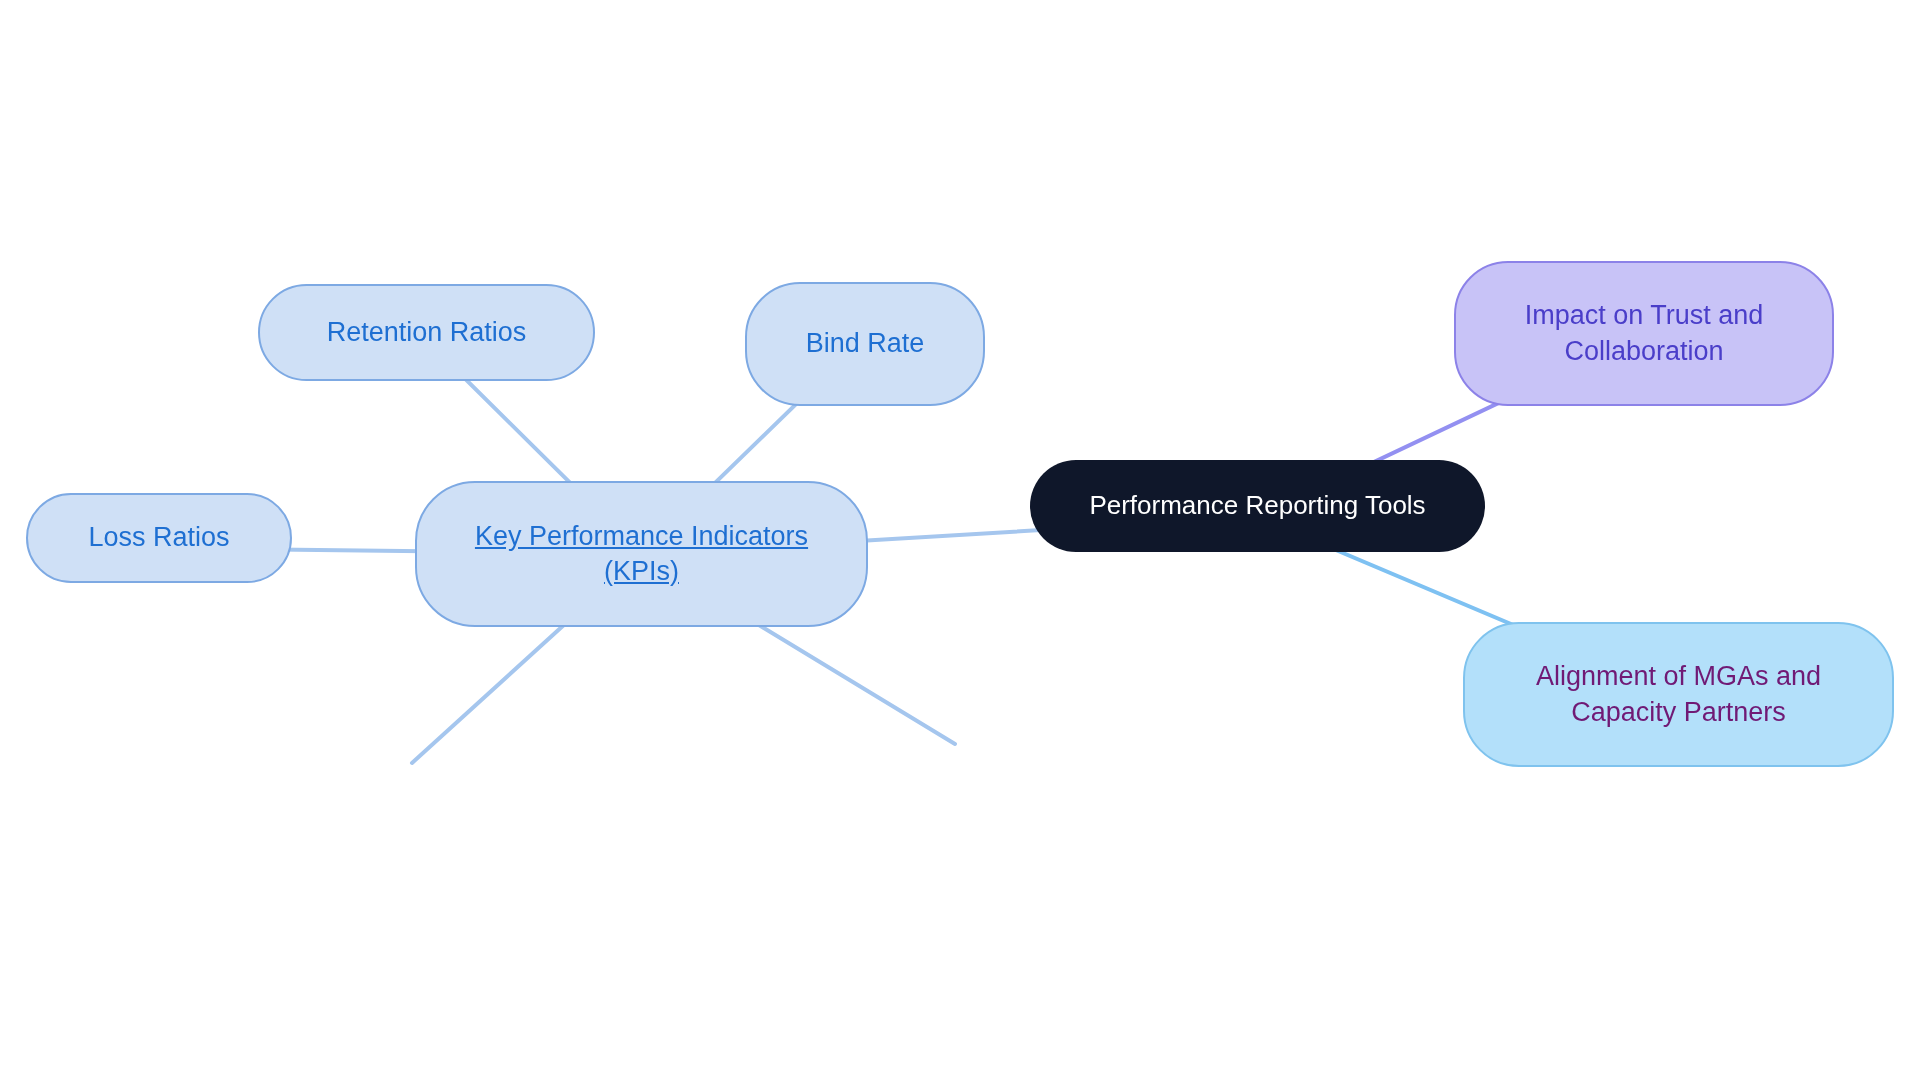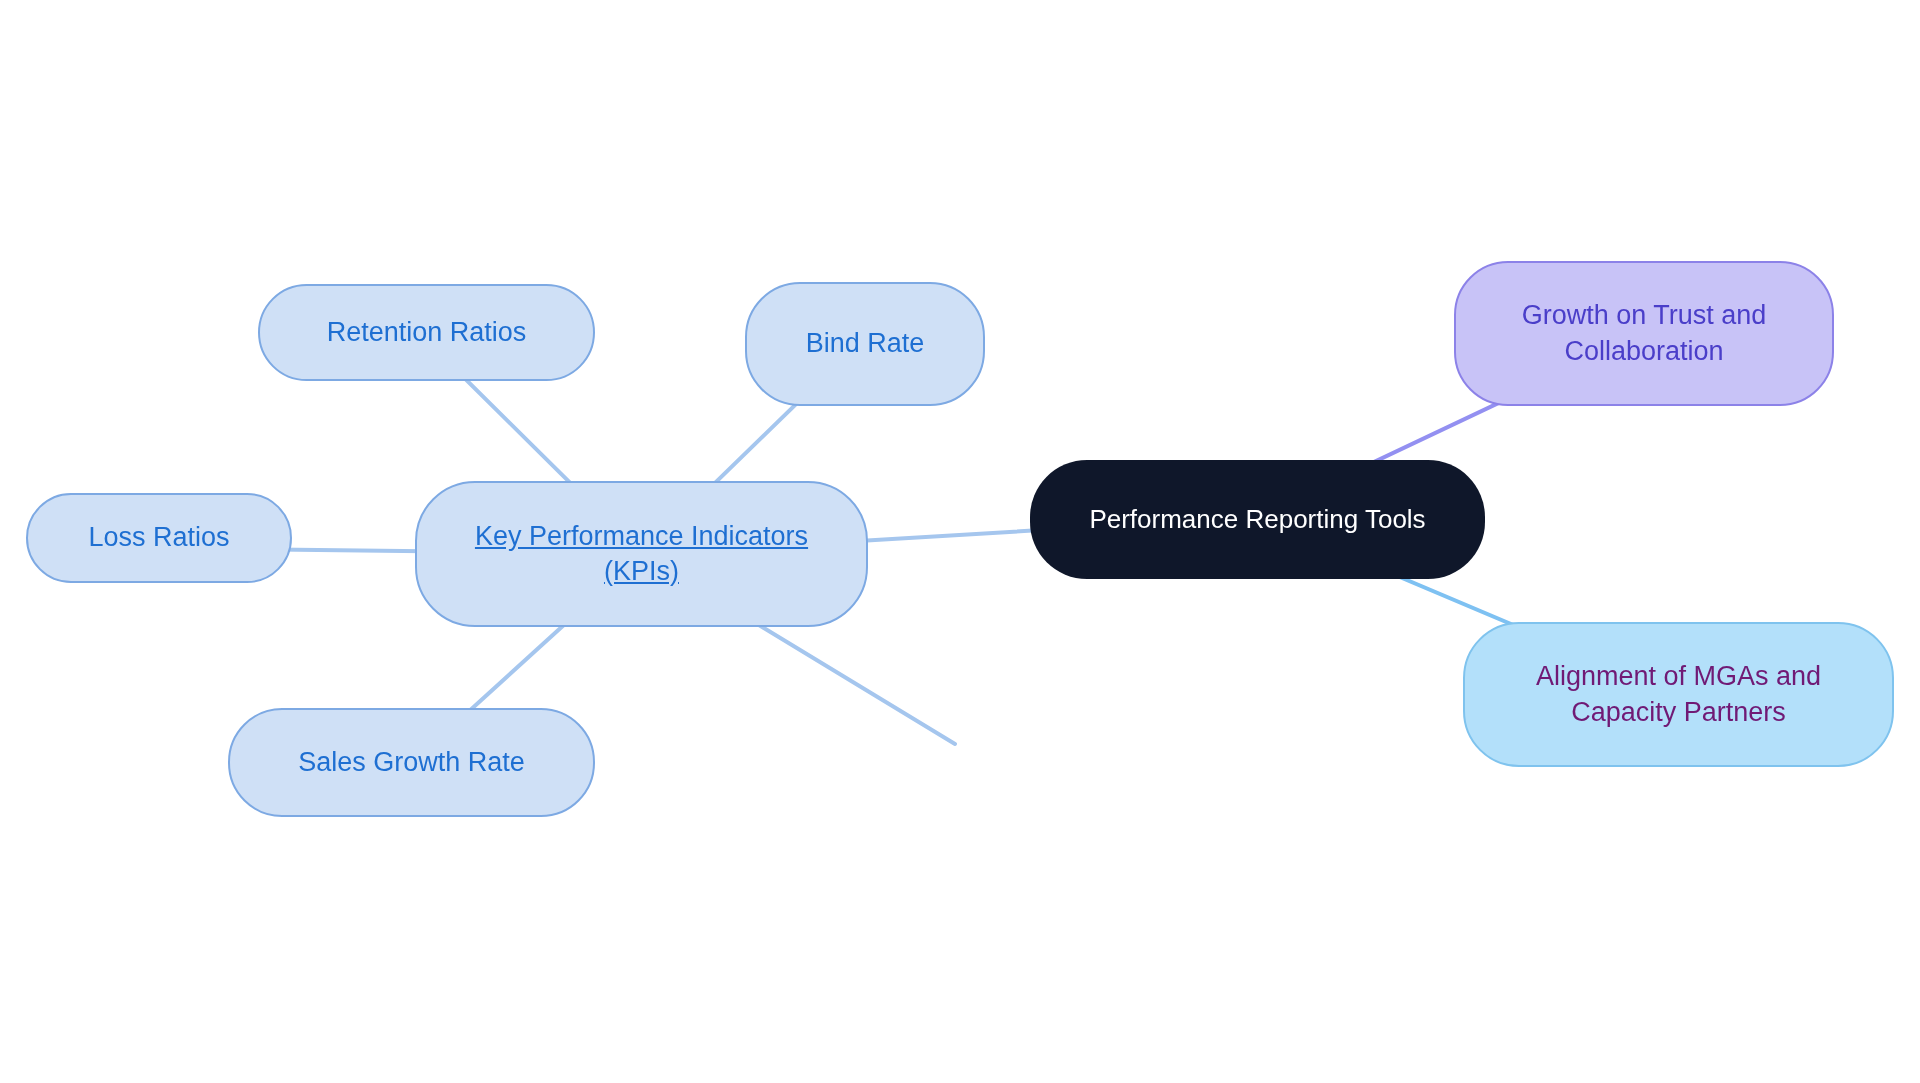--- a/index.html
+++ b/index.html
@@ -55,21 +55,21 @@
     border: 2px solid #8c82e8;
     color: #4a3ec9;
   }
   
   .node--sky {
     background: #b3e0fa;
     border: 2px solid #7fc3ee;
     color: #701a75;
   }
 
-  .node-root        { left: 1030px; top: 460px; width: 455px; height: 119px; border-radius: 57px; }
+  .node-root        { left: 1030px; top: 460px; width: 455px; height: 92px; border-radius: 57px; }
   .node-kpi         { left: 415px;  top: 481px; width: 453px; height: 146px; border-radius: 60px; text-decoration: underline; }
   .node-retention   { left: 258px;  top: 284px; width: 337px; height: 97px; border-radius: 56px; }
   .node-bind-rate   { left: 745px;  top: 282px; width: 240px; height: 124px; border-radius: 55px; }
   .node-loss        { left: 26px;   top: 493px; width: 266px; height: 90px; border-radius: 55px; }
   .node-sales       { left: 228px;  top: 708px; width: 367px; height: 109px; border-radius: 54px; }
   .node-operational { left: 720px;  top: 690px; width: 470px; height: 108px; border-radius: 54px; }
   .node-impact      { left: 1454px; top: 261px; width: 380px; height: 145px; border-radius: 54px; }
   .node-alignment   { left: 1463px; top: 622px; width: 431px; height: 145px; border-radius: 56px; }
 </style>
 </head>
@@ -101,26 +101,23 @@
   </div>
 
   <div class="node node--blue node-bind-rate">
     <span>Bind Rate</span>
   </div>
 
   <div class="node node--blue node-loss">
     <span>Loss Ratios</span>
   </div>
 
-  <div class="node node--blue node-sales">
-    <span>Sales Growth Rate</span>
-  </div>
 
 
   <div class="node node--lavender node-impact">
-    <span>Growth on Trust and Collaboration</span>
+    <span>Impact on Trust and Collaboration</span>
   </div>
 
   <div class="node node--sky node-alignment">
     <span>Alignment of MGAs and Capacity Partners</span>
   </div>
 
 </div>
 
 </body></html>

